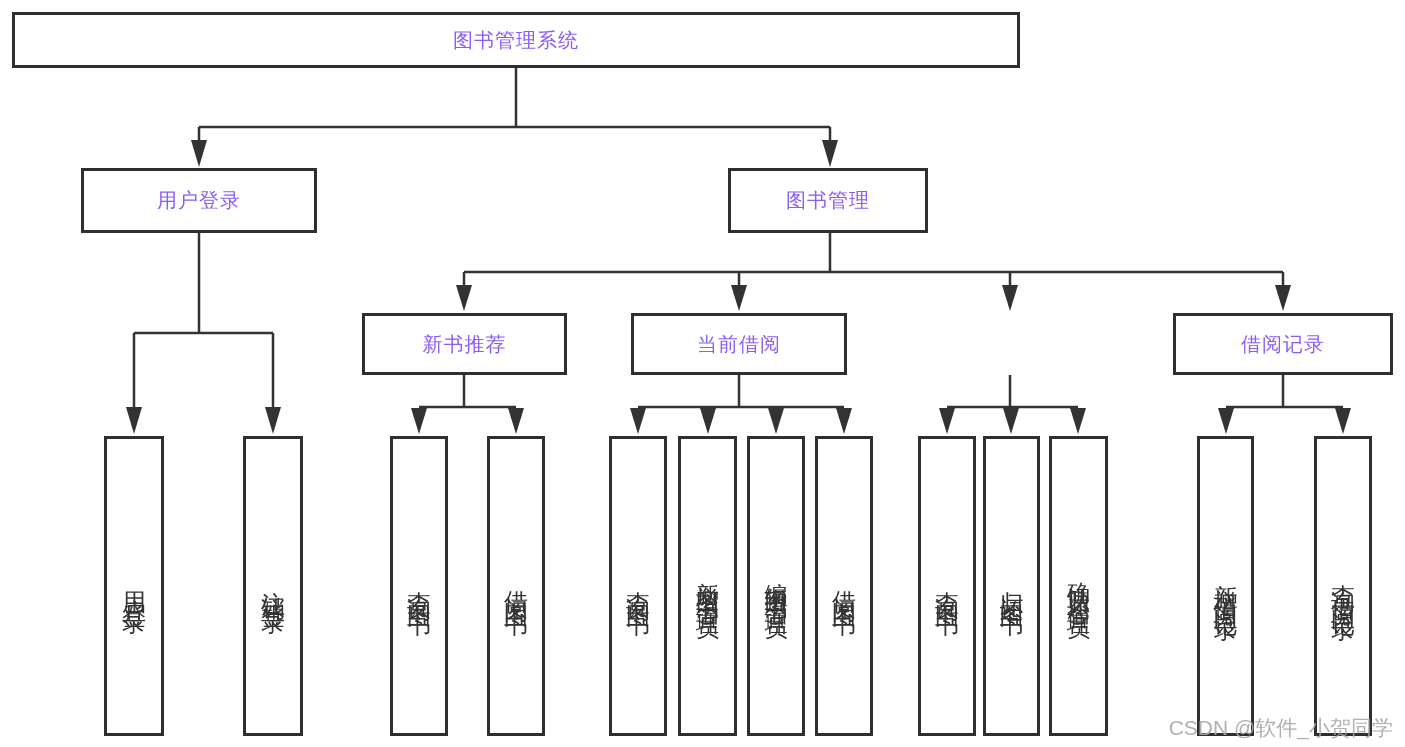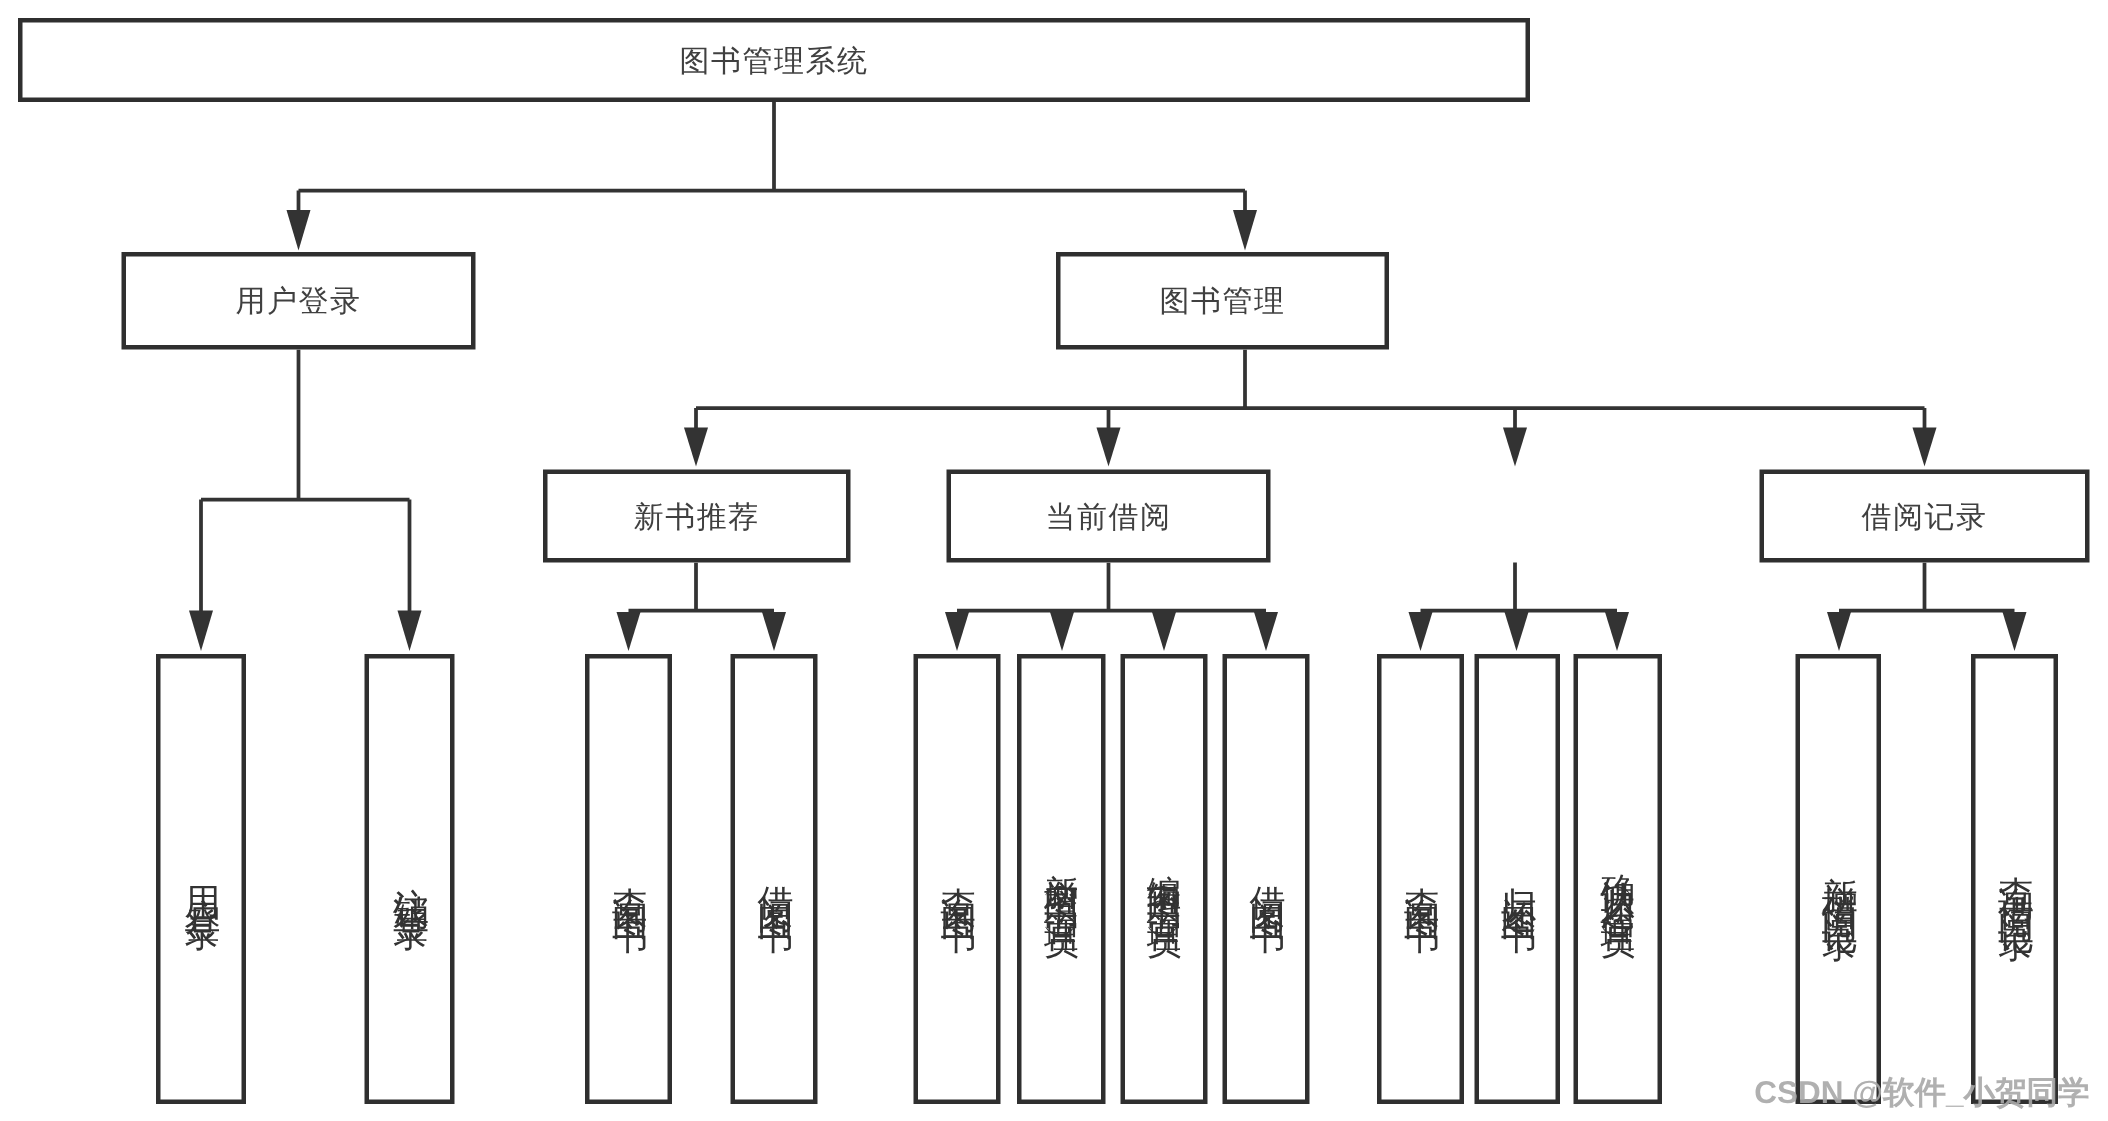--- a/index.html
+++ b/index.html
@@ -16,21 +16,21 @@
     box-sizing:border-box;
     border:3px solid #2f2f2f;
     background:#ffffff;
     display:flex;
     align-items:center;
     justify-content:center;
     z-index:2;
   }
   .hbox .lbl{
     font-size:20px;
-    color:#404040;
+    color:#8b5cf6;
     letter-spacing:1px;
     white-space:nowrap;
   }
   .vbox .lbl{
     writing-mode:vertical-rl;
     text-orientation:mixed;
     font-size:24px;
     color:#333333;
     letter-spacing:7px;
     line-height:1;
@@ -38,21 +38,20 @@
   .vbox.dense .lbl{letter-spacing:5px;font-size:23px;}
   .watermark{
     position:absolute;
     right:12px;
     top:714px;
     z-index:5;
     font-size:21px;
     color:#a8a8a8;
     opacity:.9;
     white-space:nowrap;
-    font-weight:bold;
   }
 </style>
 </head>
 <body>
 
 <div class="canvas">
 
   <svg class="connectors" width="1405" height="747" viewBox="0 0 1405 747">
     <g stroke="#333333" stroke-width="2.5" fill="none">
 
@@ -93,21 +92,21 @@
     </g>
   </svg>
 
   <div class="box hbox" style="left:12px;top:12px;width:1008px;height:56px">
     <span class="lbl">图书管理系统</span>
   </div>
 
   <div class="box hbox" style="left:81px;top:168px;width:236px;height:65px">
     <span class="lbl">用户登录</span>
   </div>
-  <div class="box hbox" style="left:704px;top:168px;width:222px;height:65px">
+  <div class="box hbox" style="left:728px;top:168px;width:200px;height:65px">
     <span class="lbl">图书管理</span>
   </div>
 
   <div class="box hbox" style="left:362px;top:313px;width:205px;height:62px">
     <span class="lbl">新书推荐</span>
   </div>
   <div class="box hbox" style="left:631px;top:313px;width:216px;height:62px">
     <span class="lbl">当前借阅</span>
   </div>
   <div class="box hbox" style="left:1173px;top:313px;width:220px;height:62px">

